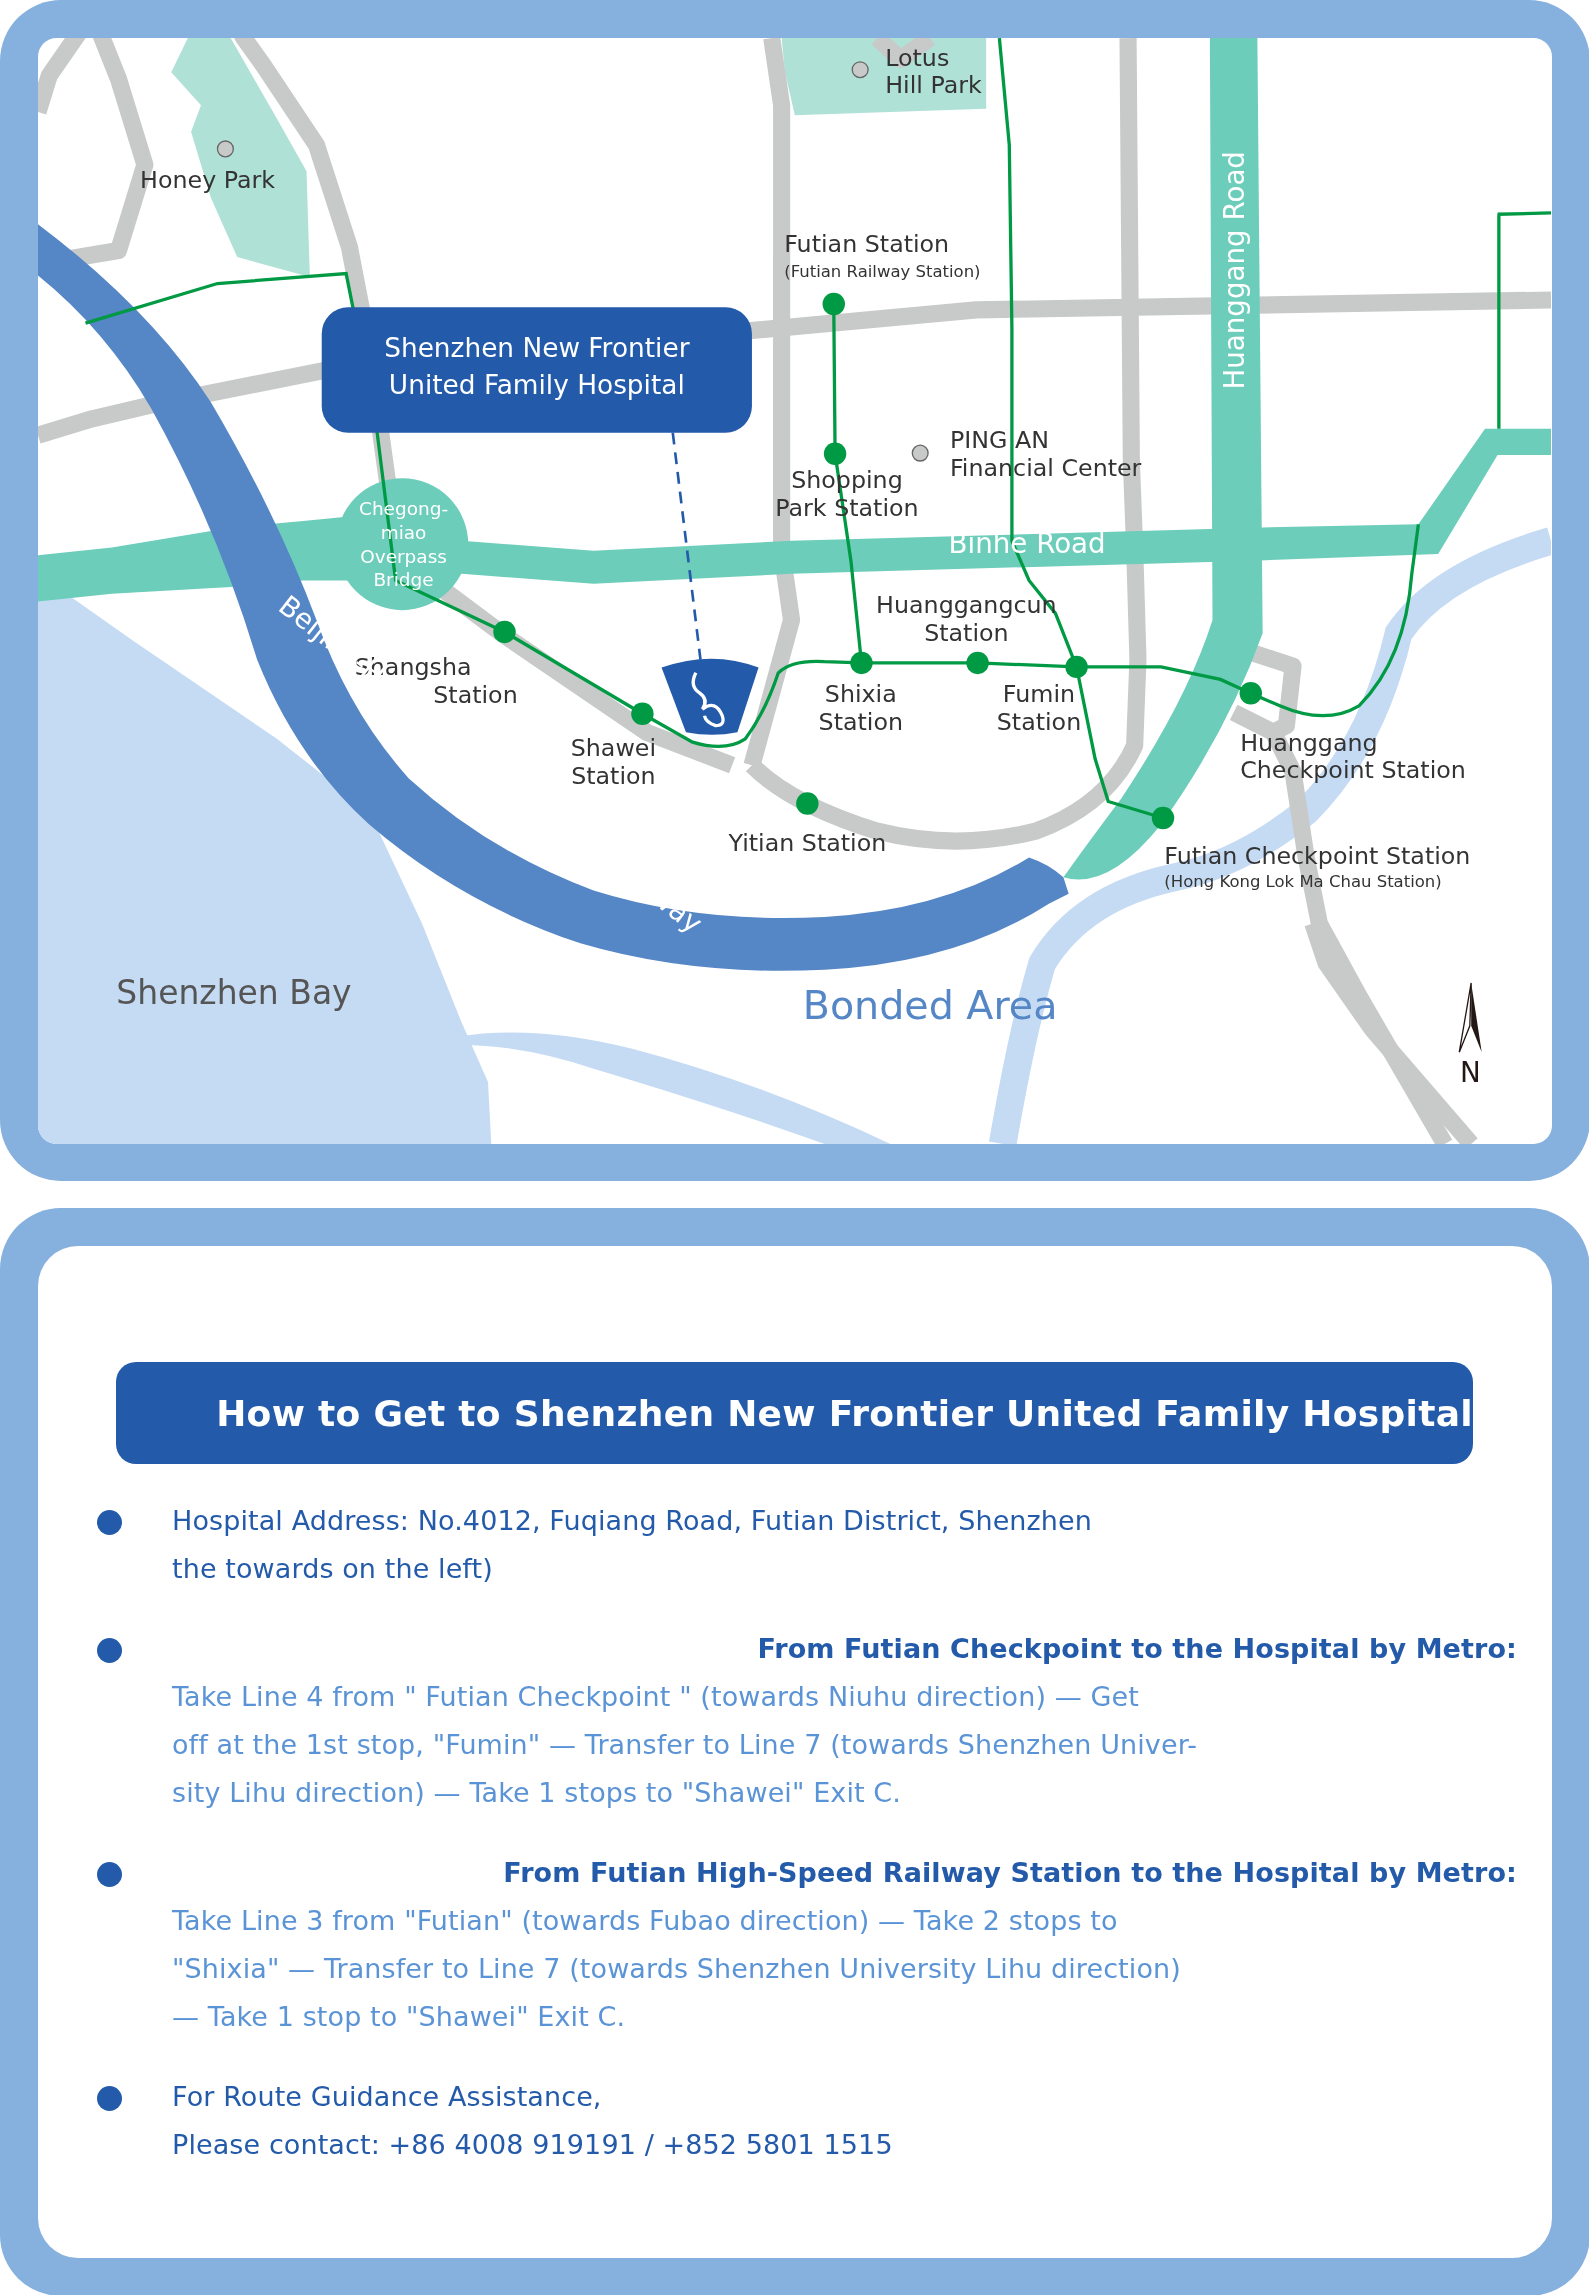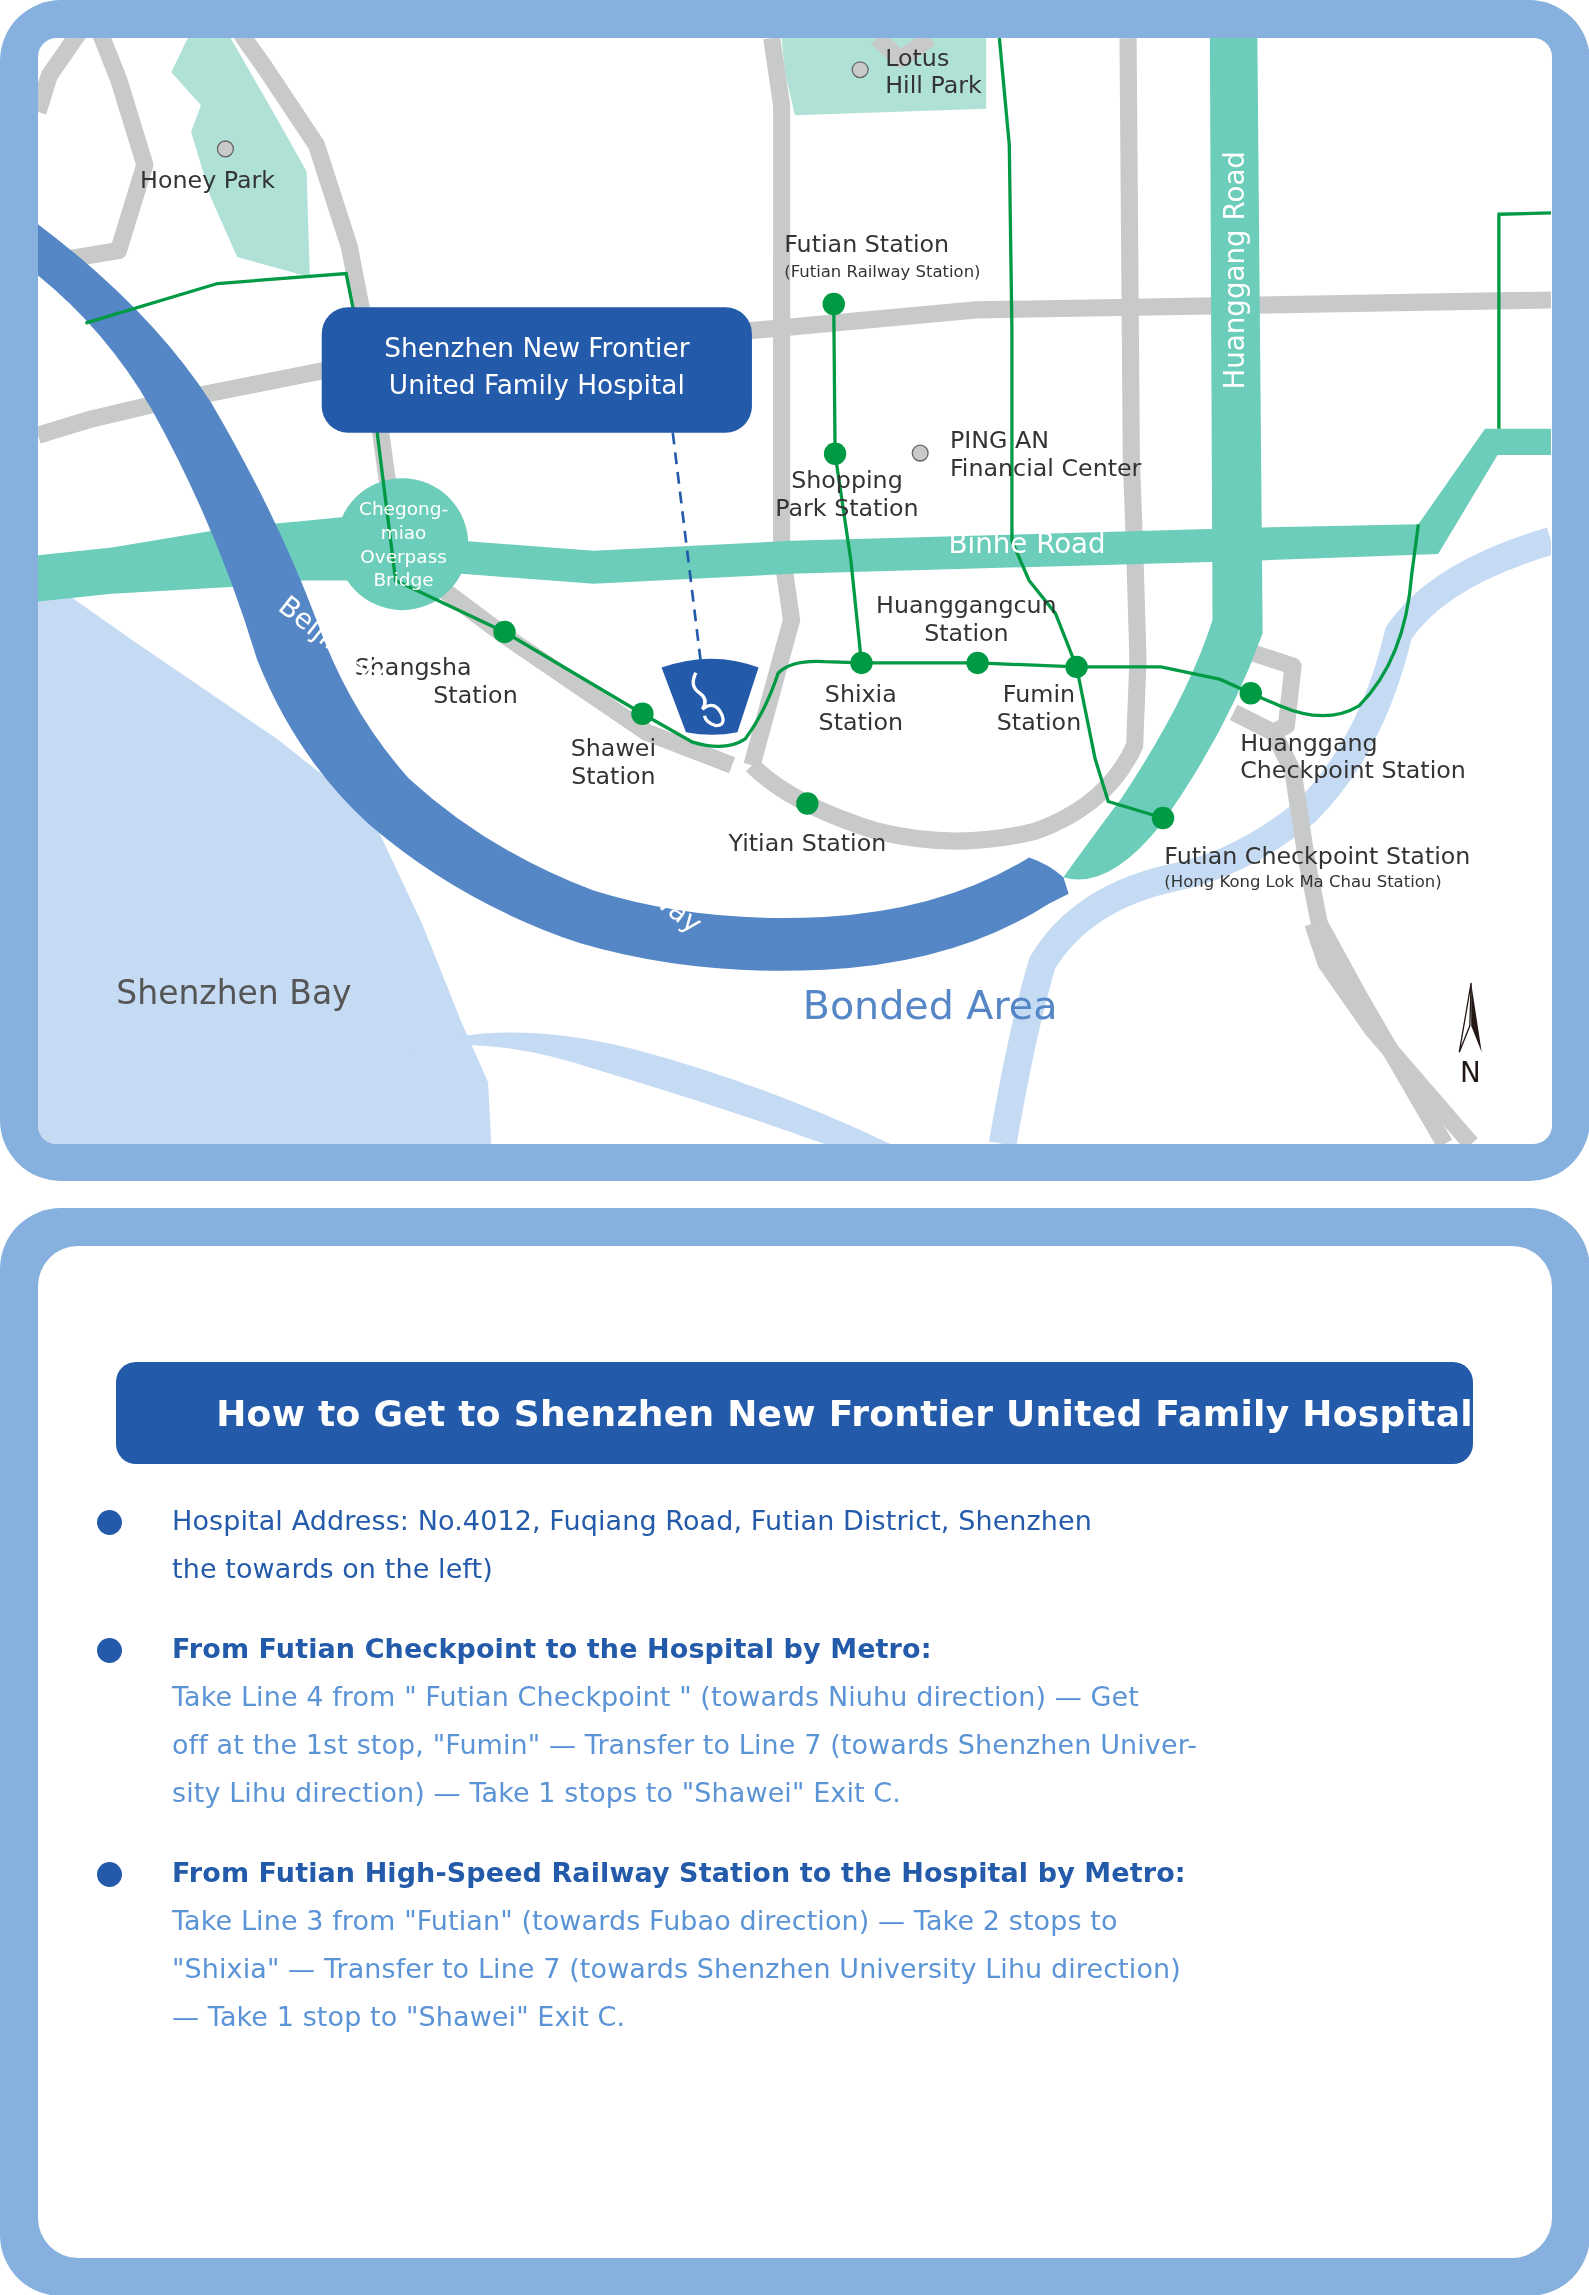--- a/index.html
+++ b/index.html
@@ -10,21 +10,21 @@
   .panel-inner { position:absolute; left:38px; right:38px; background:#ffffff; border-radius:18.5px; overflow:hidden; }
   #map-panel .panel-inner { top:38px; bottom:37px; }
   #info-panel .panel-inner { top:38px; bottom:38px; border-radius:40px; }
   svg text { font-family:"DejaVu Sans", sans-serif; }
   .title-bar { position:absolute; left:78px; top:116px; width:1357px; height:102px; background:#235AAA; border-radius:20px; display:flex; align-items:center; justify-content:flex-end; }
   .title-bar span { color:#ffffff; font-weight:bold; font-size:36px; letter-spacing:0.3px; }
   .info-list { position:absolute; left:40px; top:251px; width:1439px; margin:0; padding:0; list-style:none; }
   .info-item { position:relative; padding-left:94px; margin-bottom:32px; }
   .bullet { position:absolute; left:18.5px; top:13.2px; width:25px; height:25px; border-radius:50%; background:#235AAA; }
   .line { font-size:27px; line-height:48px; color:#235AAA; display:block; letter-spacing:0.1px; }
-  .line.bold { font-weight:bold; }
+  .line.bold { font-weight:bold;text-align:right; }
   .line.light { color:#5B94D6; }
 </style>
 </head>
 <body>
 
 <div class="panel" id="map-panel">
   <div class="panel-inner">
     <svg width="1513" height="1106" viewBox="58 58 2293 1676" xmlns="http://www.w3.org/2000/svg">
 
       <path d="M58,870 L200,970 L420,1120 L560,1230 L640,1400 L700,1550 L740,1640 L745,1734 L58,1734 Z" fill="#C5DBF4"></path>
@@ -158,16 +158,21 @@
         <span class="line light">off at the 1st stop, "Fumin" — Transfer to Line 7 (towards Shenzhen Univer-</span>
         <span class="line light">sity Lihu direction) — Take 1 stops to "Shawei" Exit C.</span>
       </li>
       <li class="info-item">
         <span class="bullet"></span>
         <span class="line bold">From Futian High-Speed Railway Station to the Hospital by Metro:</span>
         <span class="line light">Take Line 3 from "Futian" (towards Fubao direction) — Take 2 stops to</span>
         <span class="line light">"Shixia" — Transfer to Line 7 (towards Shenzhen University Lihu direction)</span>
         <span class="line light">— Take 1 stop to "Shawei" Exit C.</span>
       </li>
+      <li class="info-item">
+        <span class="bullet"></span>
+        <span class="line">For Route Guidance Assistance,</span>
+        <span class="line">Please contact: +86 4008 919191 / +852 5801 1515</span>
+      </li>
     </ul>
   </div>
 </div>
 
 
 </body></html>

